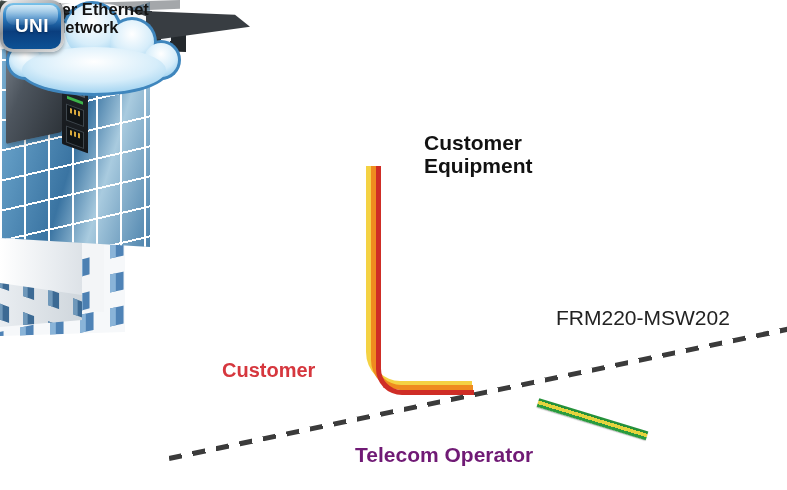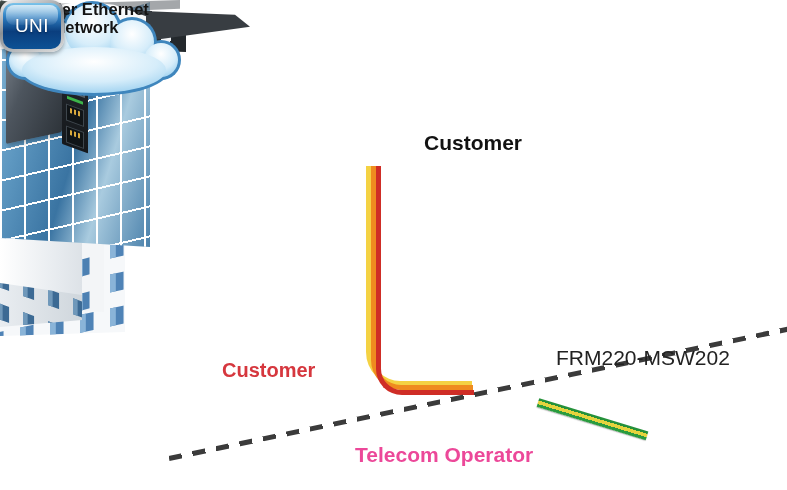--- a/index.html
+++ b/index.html
@@ -121,31 +121,31 @@
   .cloud-label{left:612;top:434;width:172px;text-align:center;font-size:16.5px;font-weight:600;
     color:#141414;line-height:1.12;}
 
   
   .uni{left:593;top:233;width:64px;height:52px;border-radius:13px;padding:3px;box-sizing:border-box;
     background:linear-gradient(160deg,#f4f4f4,#8a8f94 45%,#dfdfdf);
     box-shadow:0 2px 4px rgba(0,0,0,.35);}
   .uni-inner{position:relative;width:100%;height:100%;border-radius:10px;overflow:hidden;
     background:linear-gradient(180deg,#7cc4ea 0%,#2f7fc2 30%,#0a3e7e 62%,#0d5295 100%);
     display:flex;align-items:center;justify-content:center;
-    color:#fff;font-weight:normal;font-size:19px;letter-spacing:.5px;text-shadow:0 1px 2px #052a55;}
+    color:#fff;font-weight:bold;font-size:19px;letter-spacing:.5px;text-shadow:0 1px 2px #052a55;}
   .uni-gloss{position:absolute;left:6%;top:5%;width:88%;height:42%;border-radius:8px;
     background:linear-gradient(rgba(255,255,255,.7),rgba(255,255,255,.06));}
 
   
   .lbl{position:absolute;white-space:nowrap;}
   .lbl-equipment{left:424px;top:132px;font-size:21px;font-weight:bold;color:#121212;line-height:1.08;
     text-shadow:-1px -1px 0 #fff,1px -1px 0 #fff,-1px 1px 0 #fff,1px 1px 0 #fff,0 0 3px #fff;}
-  .lbl-model{left:556px;top:306px;font-size:21px;color:#222;margin-top:40px;}
+  .lbl-model{left:556px;top:306px;font-size:21px;color:#222;}
   .lbl-responsibility{left:222px;top:359px;font-size:20px;font-weight:bold;color:#d6373e;line-height:1.15;}
-  .lbl-operator{left:355px;top:443px;font-size:21px;font-weight:bold;color:#ec4899;}
+  .lbl-operator{left:355px;top:443px;font-size:21px;font-weight:bold;color:#701a75;}
 </style>
 </head>
 <body>
 
 <div class="stage">
 
   <div class="abs tower tower-d">
     <div class="win-grid"></div>
   </div>
   <div class="abs tower tower-c">
@@ -224,20 +224,21 @@
 
   <div class="abs uni">
     <div class="uni-inner">
       <div class="uni-gloss"></div>
       <span>UNI</span>
     </div>
   </div>
 
   <div class="lbl lbl-equipment">
     <div>Customer</div>
+    <div>Equipment</div>
   </div>
   <div class="lbl lbl-model">FRM220-MSW202</div>
   <div class="lbl lbl-responsibility">
     <div>Customer</div>
   </div>
   <div class="lbl lbl-operator">Telecom Operator</div>
 
 </div>
 
 </body></html>

